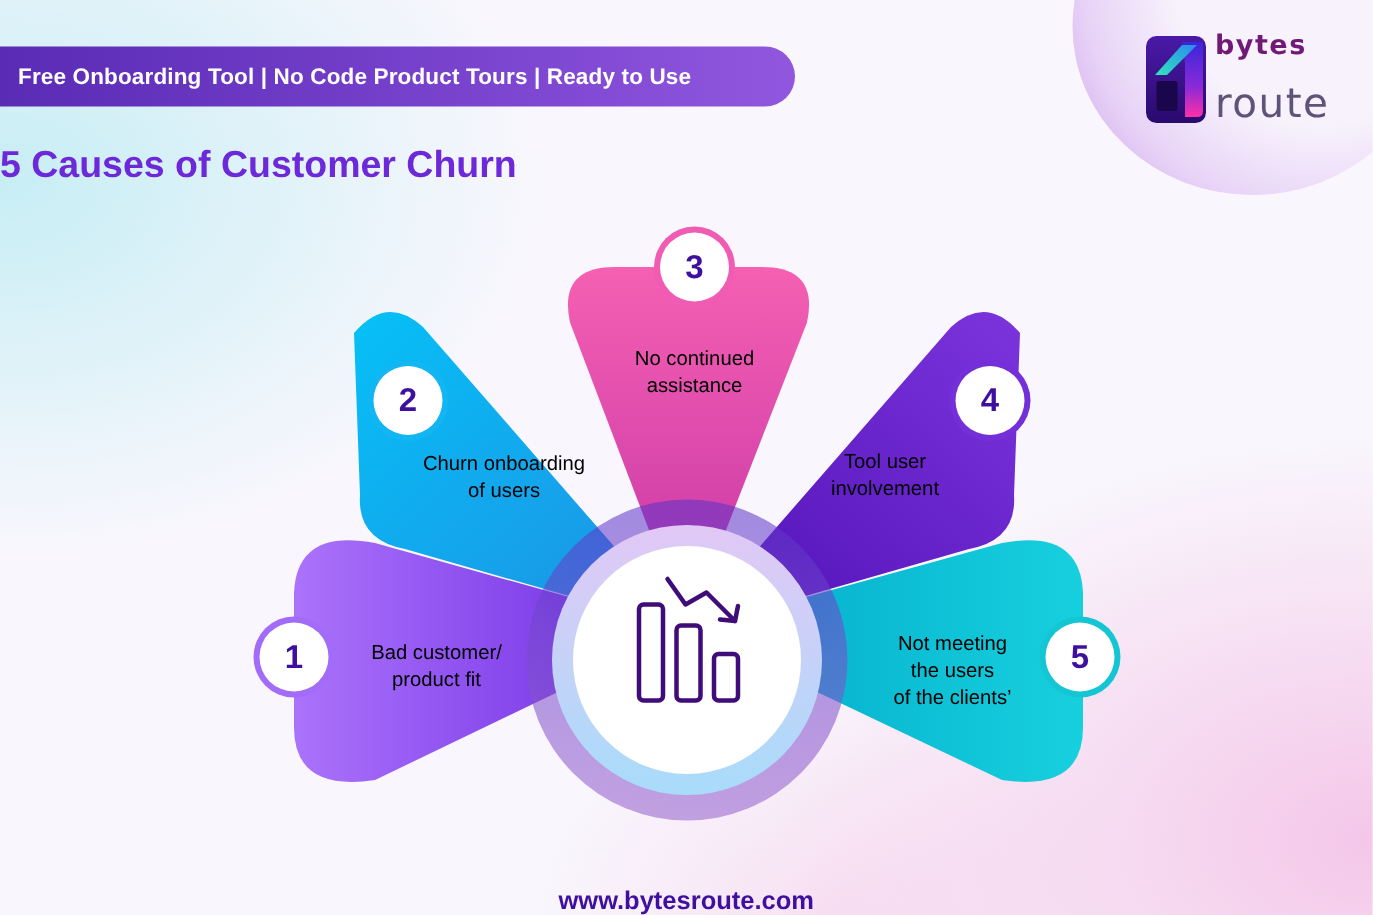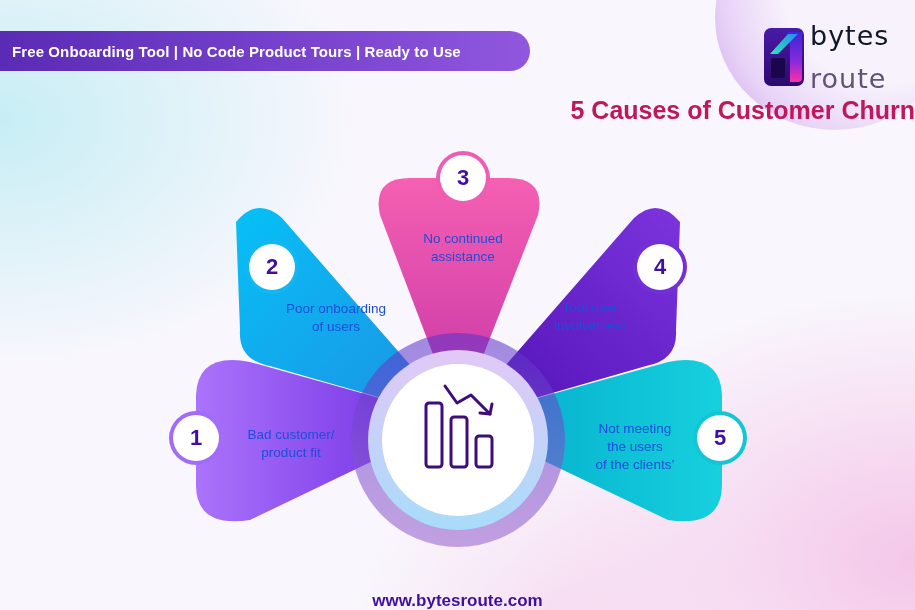--- a/index.html
+++ b/index.html
@@ -36,49 +36,49 @@
     .logo {
       position: absolute;
       left: 764px; top: 22px;
       display: flex; align-items: center;
     }
     .logo-mark { width: 40px; height: 58px; }
     .logo-text { margin-left: 6px; line-height: 1; }
     .logo-text .l1 {
       display: block;
       font-family: "DejaVu Sans", sans-serif;
-      font-weight: normal;
-      font-size: 27px;
-      color: #0f172a;
+      font-weight: bold;
+      font-size: 18px;
+      color: #701a75;
       letter-spacing: 1px;
     }
     .logo-text .l2 {
       display: block;
       font-family: "DejaVu Sans", sans-serif;
       font-size: 27px;
       color: #5f5477;
       letter-spacing: 1px;
       margin-top: 16px;
     }
     .page-title {
       position: absolute;
       left: 0; width: 915px; top: 96px;
-      text-align: right;
+      text-align: left;
       font-size: 25px;
       font-weight: bold;
-      color: #be185d;
+      color: #6d28d9;
     }
     .diagram {
       position: absolute;
       left: 0; top: 0;
       width: 915px; height: 610px;
     }
     .petal-label {
       position: absolute;
-      color: #1d4ed8;
+      color: #000000;
       font-size: 13.5px;
       line-height: 18px;
       text-align: center;
       white-space: pre-line;
     }
     .badge {
       position: absolute;
       width: 46px; height: 46px;
       border-radius: 50%;
       background: #ffffff;
@@ -217,21 +217,21 @@
 </div>
 <div class="badge" style="left:637px; top:244px;">
   <span>4</span>
 </div>
 <div class="badge" style="left:697px; top:415px;">
   <span>5</span>
 </div>
 
 <div class="petal-label" style="left:226px; top:426px; width:130px;">Bad customer/
 product fit</div>
-<div class="petal-label" style="left:266px; top:300px; width:140px;">Poor onboarding
+<div class="petal-label" style="left:266px; top:300px; width:140px;">Churn onboarding
 of users</div>
 <div class="petal-label" style="left:398px; top:230px; width:130px;">No continued
 assistance</div>
 <div class="petal-label" style="left:525px; top:299px; width:130px;">Tool user
 involvement</div>
 <div class="petal-label" style="left:570px; top:420px; width:130px;">Not meeting
 the users
 of the clients’</div>
 
 <div class="footer-url">www.bytesroute.com</div>

